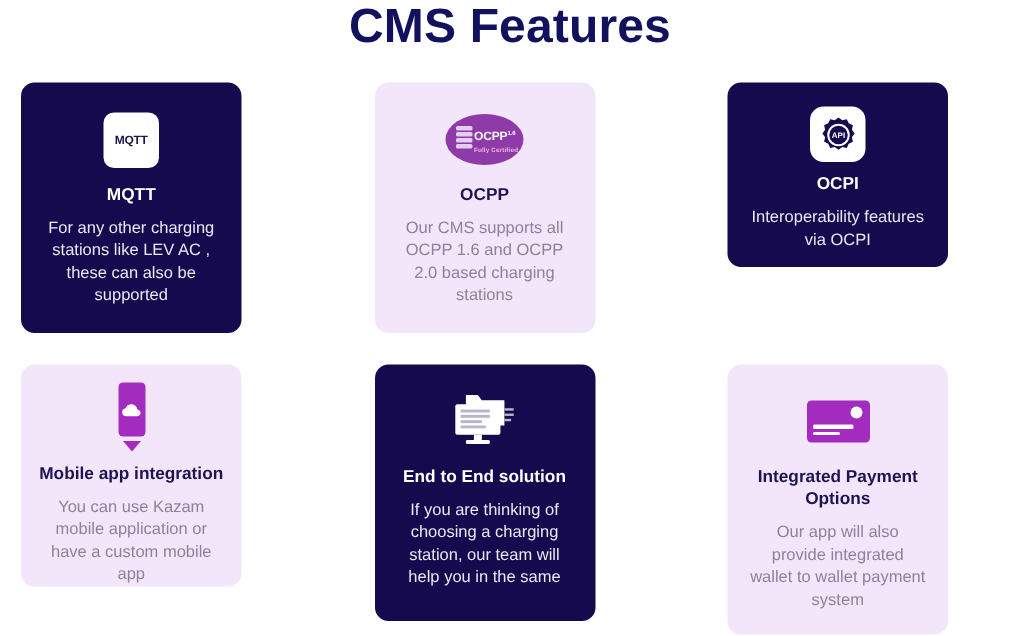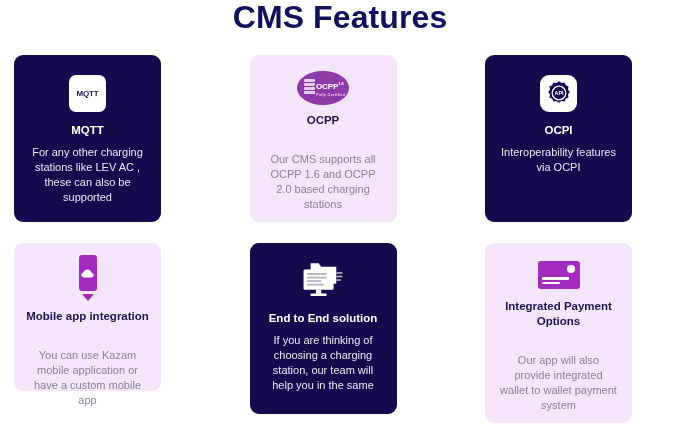--- a/index.html
+++ b/index.html
@@ -65,21 +65,21 @@
     background: #150a4e;
     color: #ffffff;
   }
   .card-light {
     background: #f3e6fb;
     color: #241a4e;
   }
 
   .card-mqtt      { height: 167px; }
   .card-ocpp      { height: 167px; }
-  .card-ocpi      { height: 167px; }
+  .card-ocpi      { height: 123px; }
   .card-mobile    { height: 148px; }
   .card-endtoend  { height: 171px; }
   .card-payment   { height: 180px; }
 
   .icon-wrap {
     height: 52px;
     display: flex;
     align-items: center;
     justify-content: center;
     margin-bottom: 4px;
@@ -94,21 +94,21 @@
   .card-dark .card-title { color: #ffffff; }
   .card-light .card-title { color: #1d1452; }
 
   .card-desc {
     font-size: 11px;
     line-height: 15px;
     font-weight: 400;
     padding: 0 6px;
   }
   .card-dark .card-desc { color: #e9e8f2; }
-  .card-light .card-desc { color: #8a8399; margin-top: 17px; }
+  .card-light .card-desc { color: #8a8399; }
 
   
   .mqtt-badge {
     width: 37px;
     height: 37px;
     border-radius: 7px;
     background: #ffffff;
     display: flex;
     align-items: center;
     justify-content: center;

